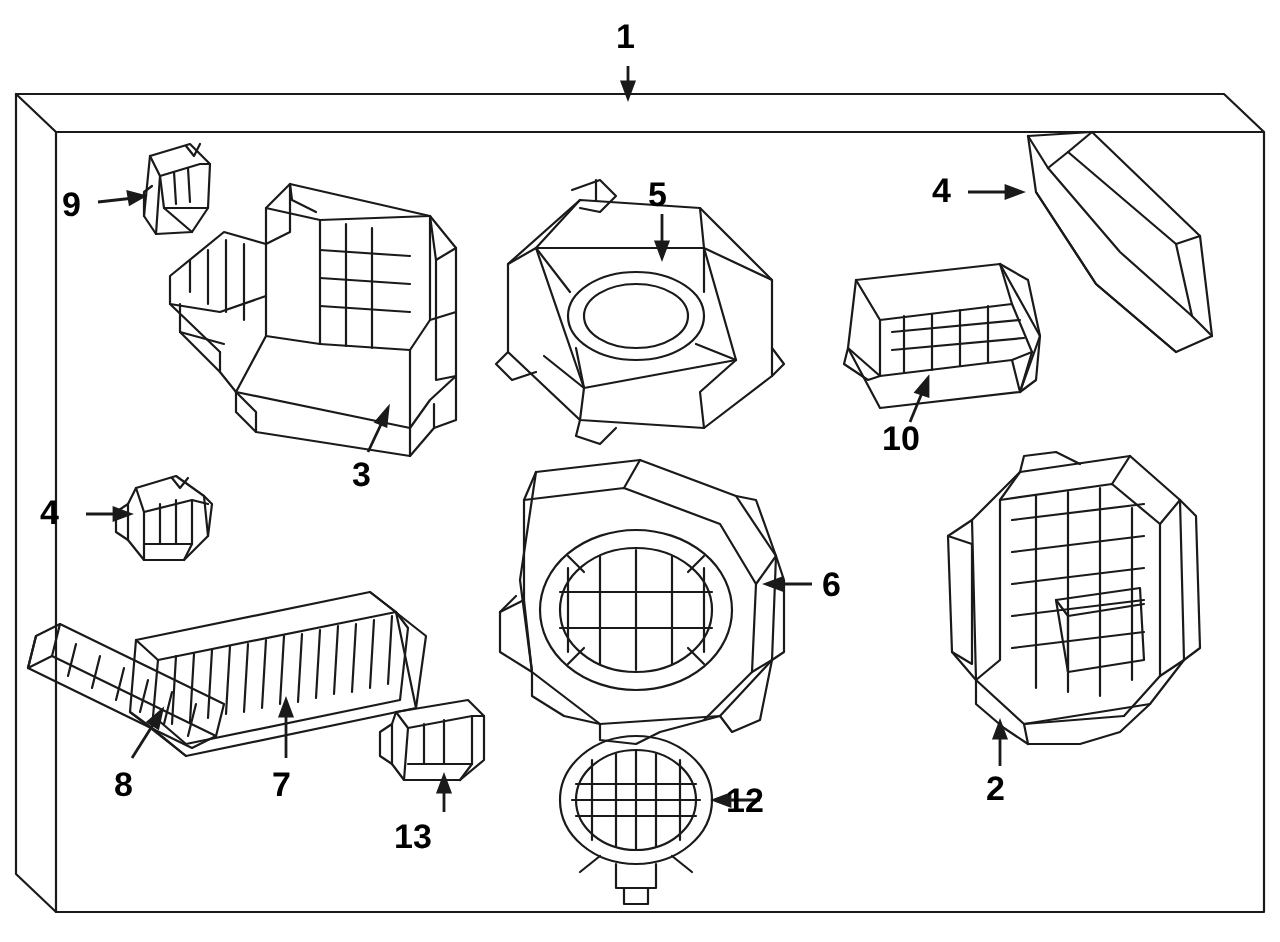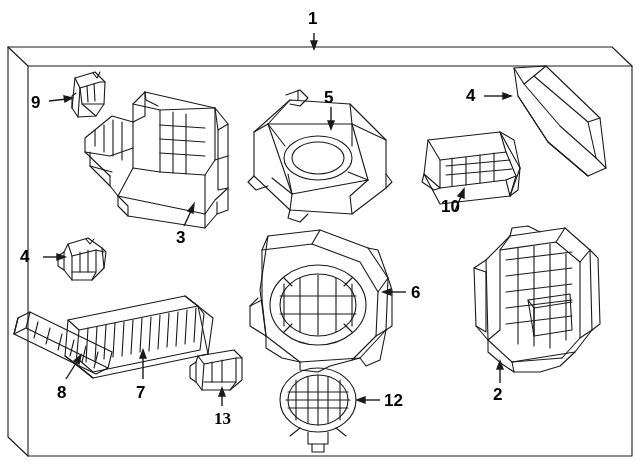--- a/index.html
+++ b/index.html
@@ -264,18 +264,18 @@
 
   <div class="callout" style="left:308px; top:10px;">1</div>
   <div class="callout" style="left:493px; top:386px;">2</div>
   <div class="callout" style="left:176px; top:229px;">3</div>
   <div class="callout" style="left:466px; top:87px;">4</div>
   <div class="callout" style="left:324px; top:89px;">5</div>
   <div class="callout" style="left:411px; top:284px;">6</div>
   <div class="callout" style="left:136px; top:384px;">7</div>
   <div class="callout" style="left:57px;  top:384px;">8</div>
   <div class="callout" style="left:31px;  top:94px;">9</div>
-  <div class="callout" style="left:441px; top:198px;text-align:right;">10</div>
+  <div class="callout" style="left:441px; top:211px;text-align:right;">10</div>
   <div class="callout" style="left:20px;  top:248px;">4</div>
-  <div class="callout" style="left:384px; top:392px;">12</div>
-  <div class="callout" style="left:214px; top:410px;font-family:Liberation Serif, serif;">13</div>
+  <div class="callout" style="left:363px; top:392px;">12</div>
+  <div class="callout" style="left:197px; top:410px;">13</div>
 
 </div>
 
 </body></html>

